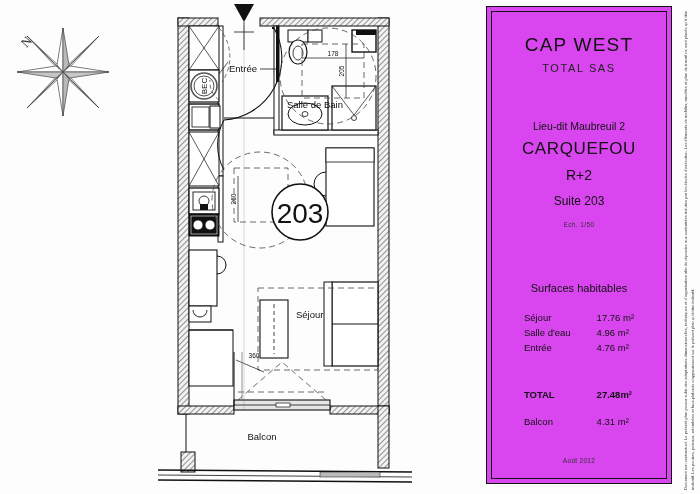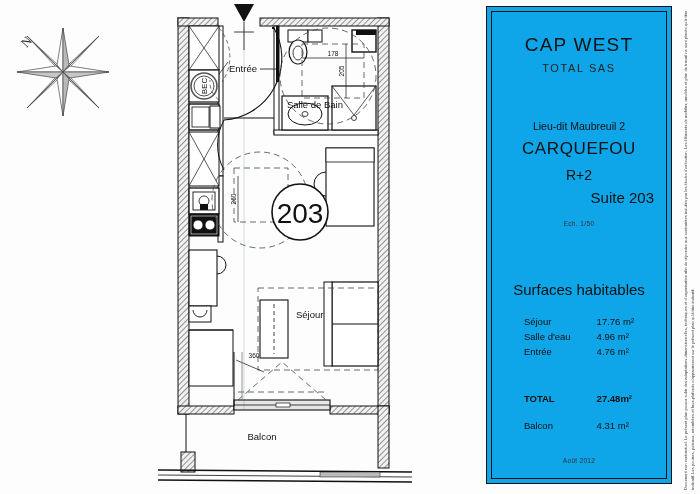--- a/index.html
+++ b/index.html
@@ -14,38 +14,38 @@
   .n-letter{position:absolute;left:14px;top:20px;font-size:13px;
             font-family:"Liberation Serif",serif;color:#333;
             transform:rotate(-48deg);letter-spacing:.5px;}
 
   
   #plan{position:absolute;left:150px;top:0px;width:270px;height:494px;}
   #plan svg{display:block;}
 
   
   #titleblock{position:absolute;left:486px;top:6px;width:186px;height:478px;
-              border:1px solid #111;background:#0ea5e9;box-sizing:border-box;}
+              border:1px solid #111;background:#d946ef;box-sizing:border-box;}
   #titleblock .inner{position:absolute;inset:4px;border:1px solid #111;
               box-sizing:border-box;display:flex;flex-direction:column;}
 
   .tb-pad{padding:0 12px;}
   .brand{text-align:center;margin-top:22px;}
   .brand .name{font-size:19px;letter-spacing:1.2px;
                font-family:"Liberation Sans",sans-serif;font-weight:400;color:#111;}
   .brand .sub{font-size:11px;letter-spacing:1.6px;margin-top:6px;color:#222;}
 
   .addr{text-align:center;margin-top:44px;line-height:1.55;}
   .addr .line1{font-size:10.5px;color:#111;}
   .addr .city{font-size:17px;letter-spacing:.6px;margin-top:2px;color:#111;}
   .addr .floor{font-size:14px;margin-top:2px;color:#111;}
-  .addr .suite{font-size:15px;margin-top:0;color:#111;text-align:right;}
+  .addr .suite{font-size:12px;margin-top:6px;color:#111;}
   .addr .scale{font-size:6.5px;margin-top:9px;color:#333;letter-spacing:.4px;}
 
-  .surf-title{text-align:center;font-size:15px;margin-top:52px;color:#111;
+  .surf-title{text-align:center;font-size:11px;margin-top:52px;color:#111;
               font-weight:400;}
 
   table.surf{margin:16px auto 0 auto;border-collapse:collapse;}
   table.surf td{font-size:9.5px;padding:2px 0;color:#111;white-space:nowrap;}
   table.surf td.lbl{text-align:left;padding-right:26px;}
   table.surf td.val{text-align:left;margin-left:48px;}
   table.surf tr.gap td{height:28px;}
   table.surf tr.total td{font-weight:bold;font-size:9.5px;}
   table.surf tr.bal td{padding-top:14px;}
 

